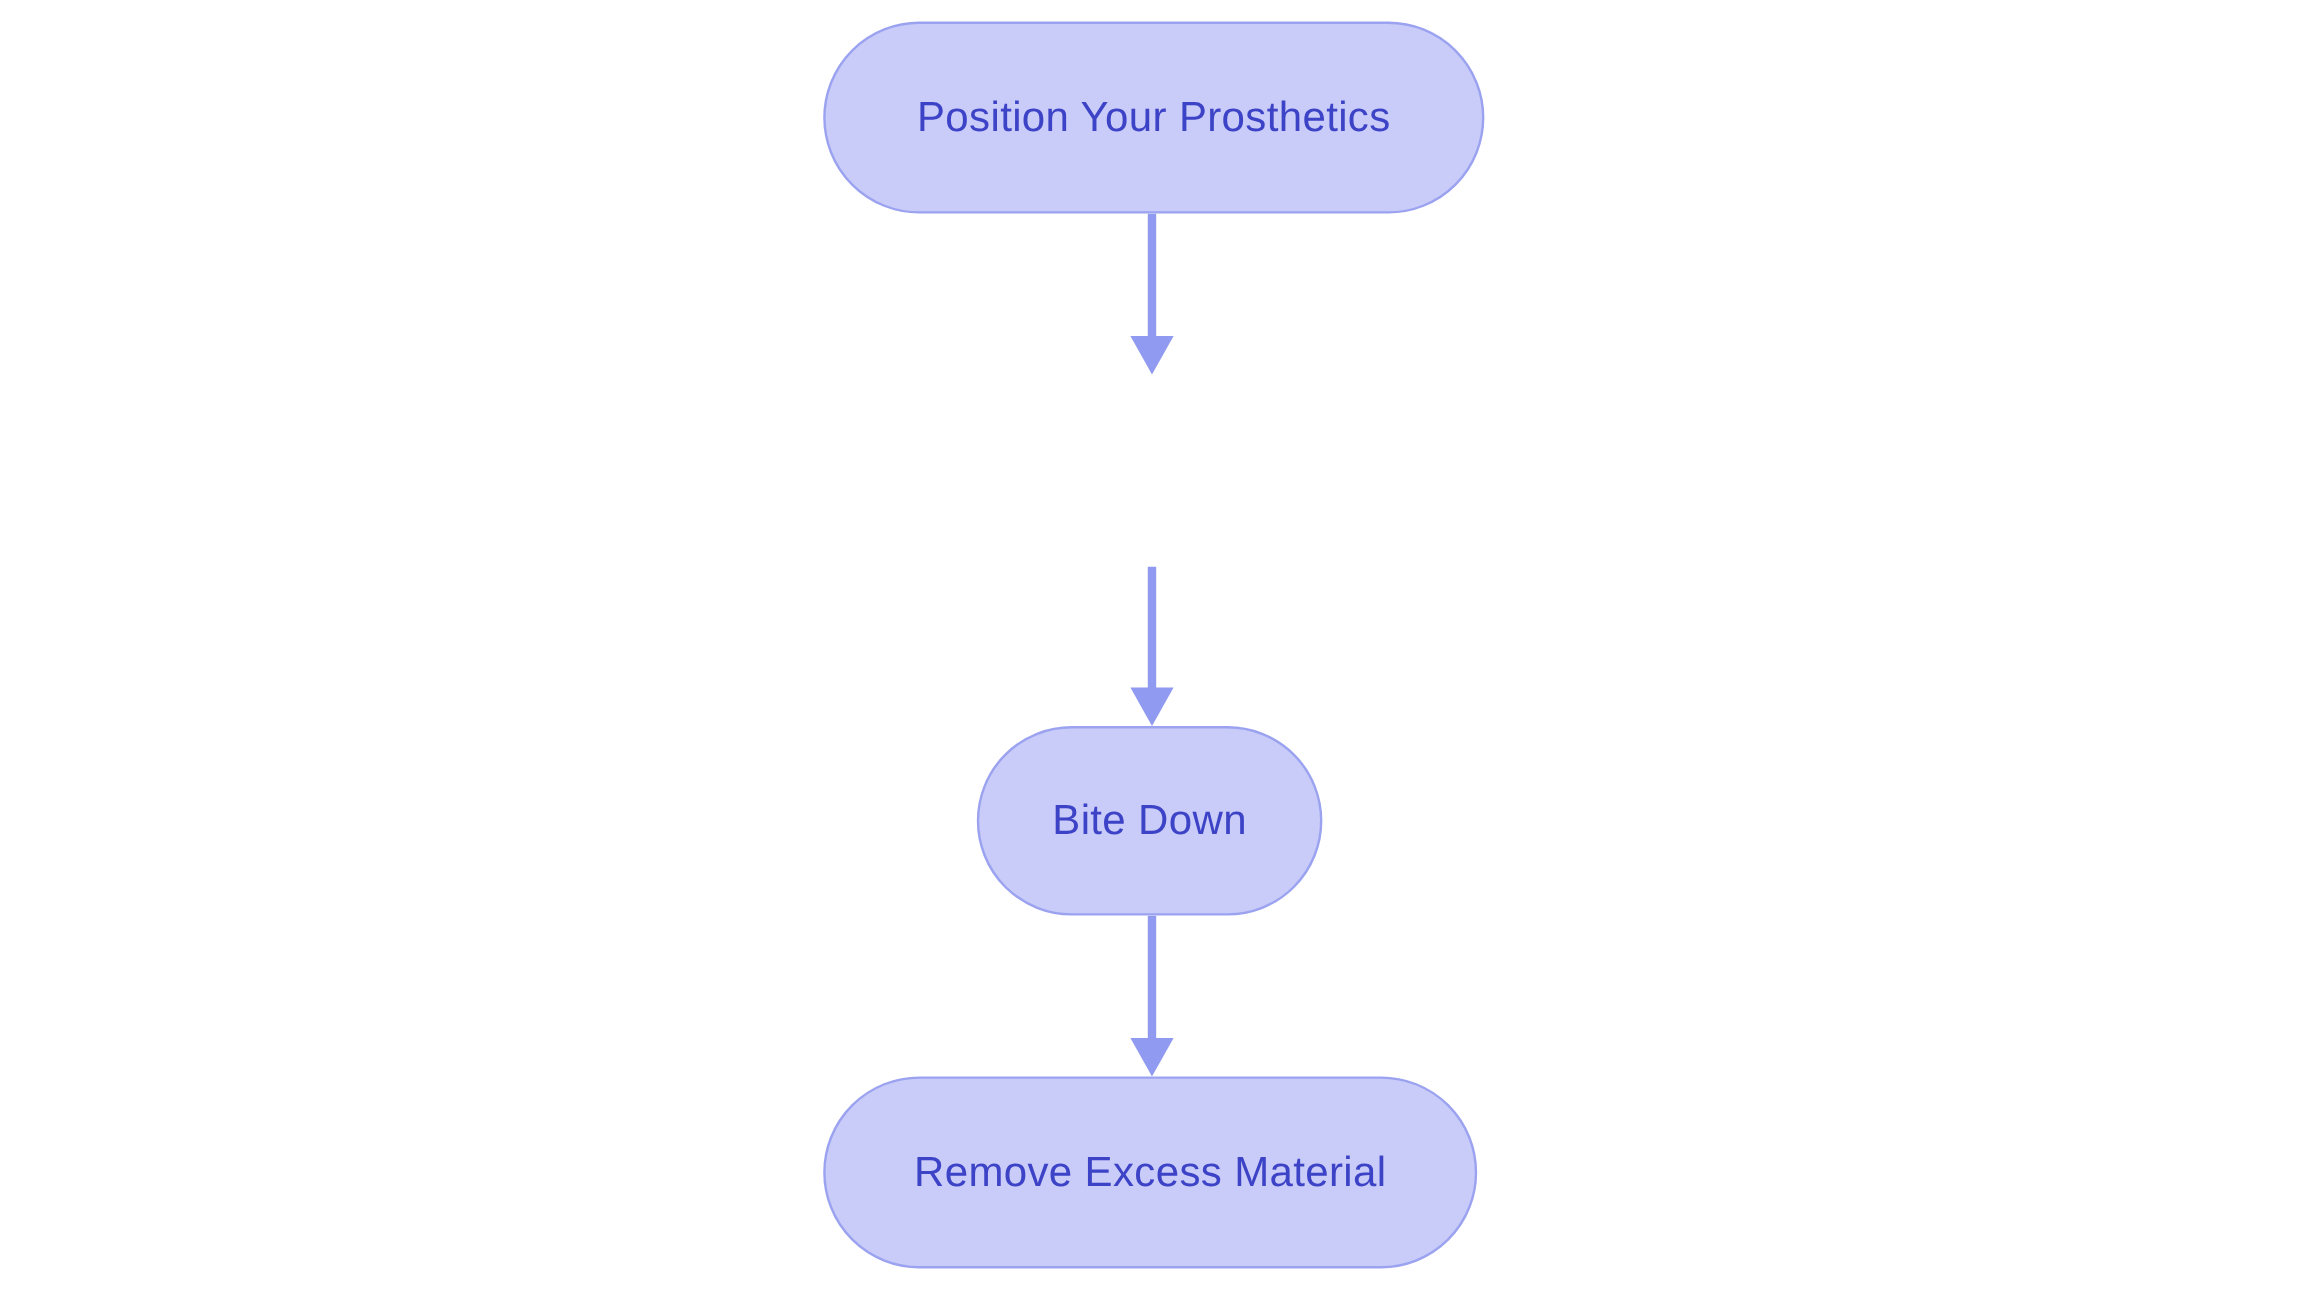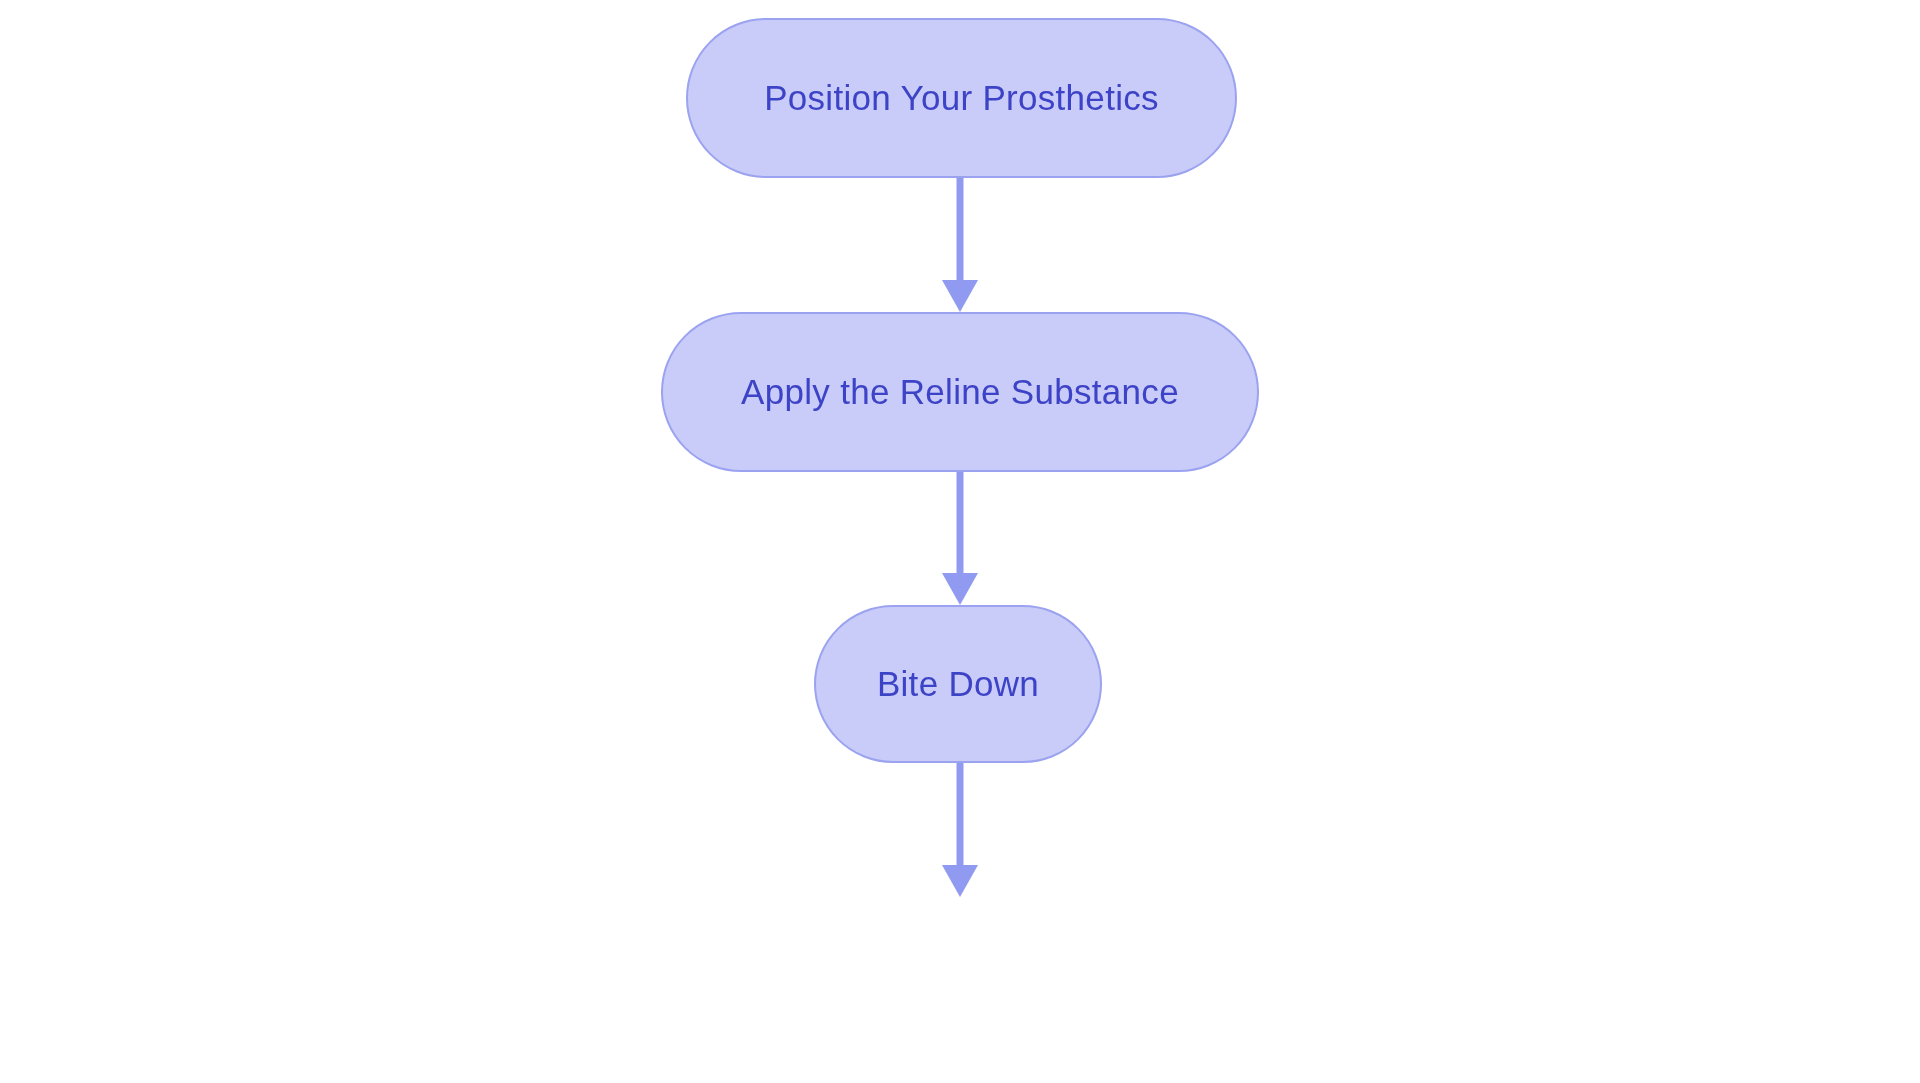--- a/index.html
+++ b/index.html
@@ -60,32 +60,32 @@
 
   <div class="flow-node node-1">
     <span>Position Your Prosthetics</span>
   </div>
 
   <svg class="flow-arrow arrow-1" viewBox="0 0 40 134" preserveAspectRatio="none">
     <line x1="20" y1="0" x2="20" y2="104"></line>
     <polygon points="2,102 38,102 20,134"></polygon>
   </svg>
 
-  <div class="flow-node node-2">
-    <span>Apply the Reline Substance</span>
-  </div>
 
   <svg class="flow-arrow arrow-2" viewBox="0 0 40 133" preserveAspectRatio="none">
     <line x1="20" y1="0" x2="20" y2="103"></line>
     <polygon points="2,101 38,101 20,133"></polygon>
   </svg>
 
   <div class="flow-node node-3">
     <span>Bite Down</span>
   </div>
 
   <svg class="flow-arrow arrow-3" viewBox="0 0 40 134" preserveAspectRatio="none">
     <line x1="20" y1="0" x2="20" y2="104"></line>
     <polygon points="2,102 38,102 20,134"></polygon>
   </svg>
 
+  <div class="flow-node node-4">
+    <span>Remove Excess Material</span>
+  </div>
 
 </div>
 
 </body></html>

